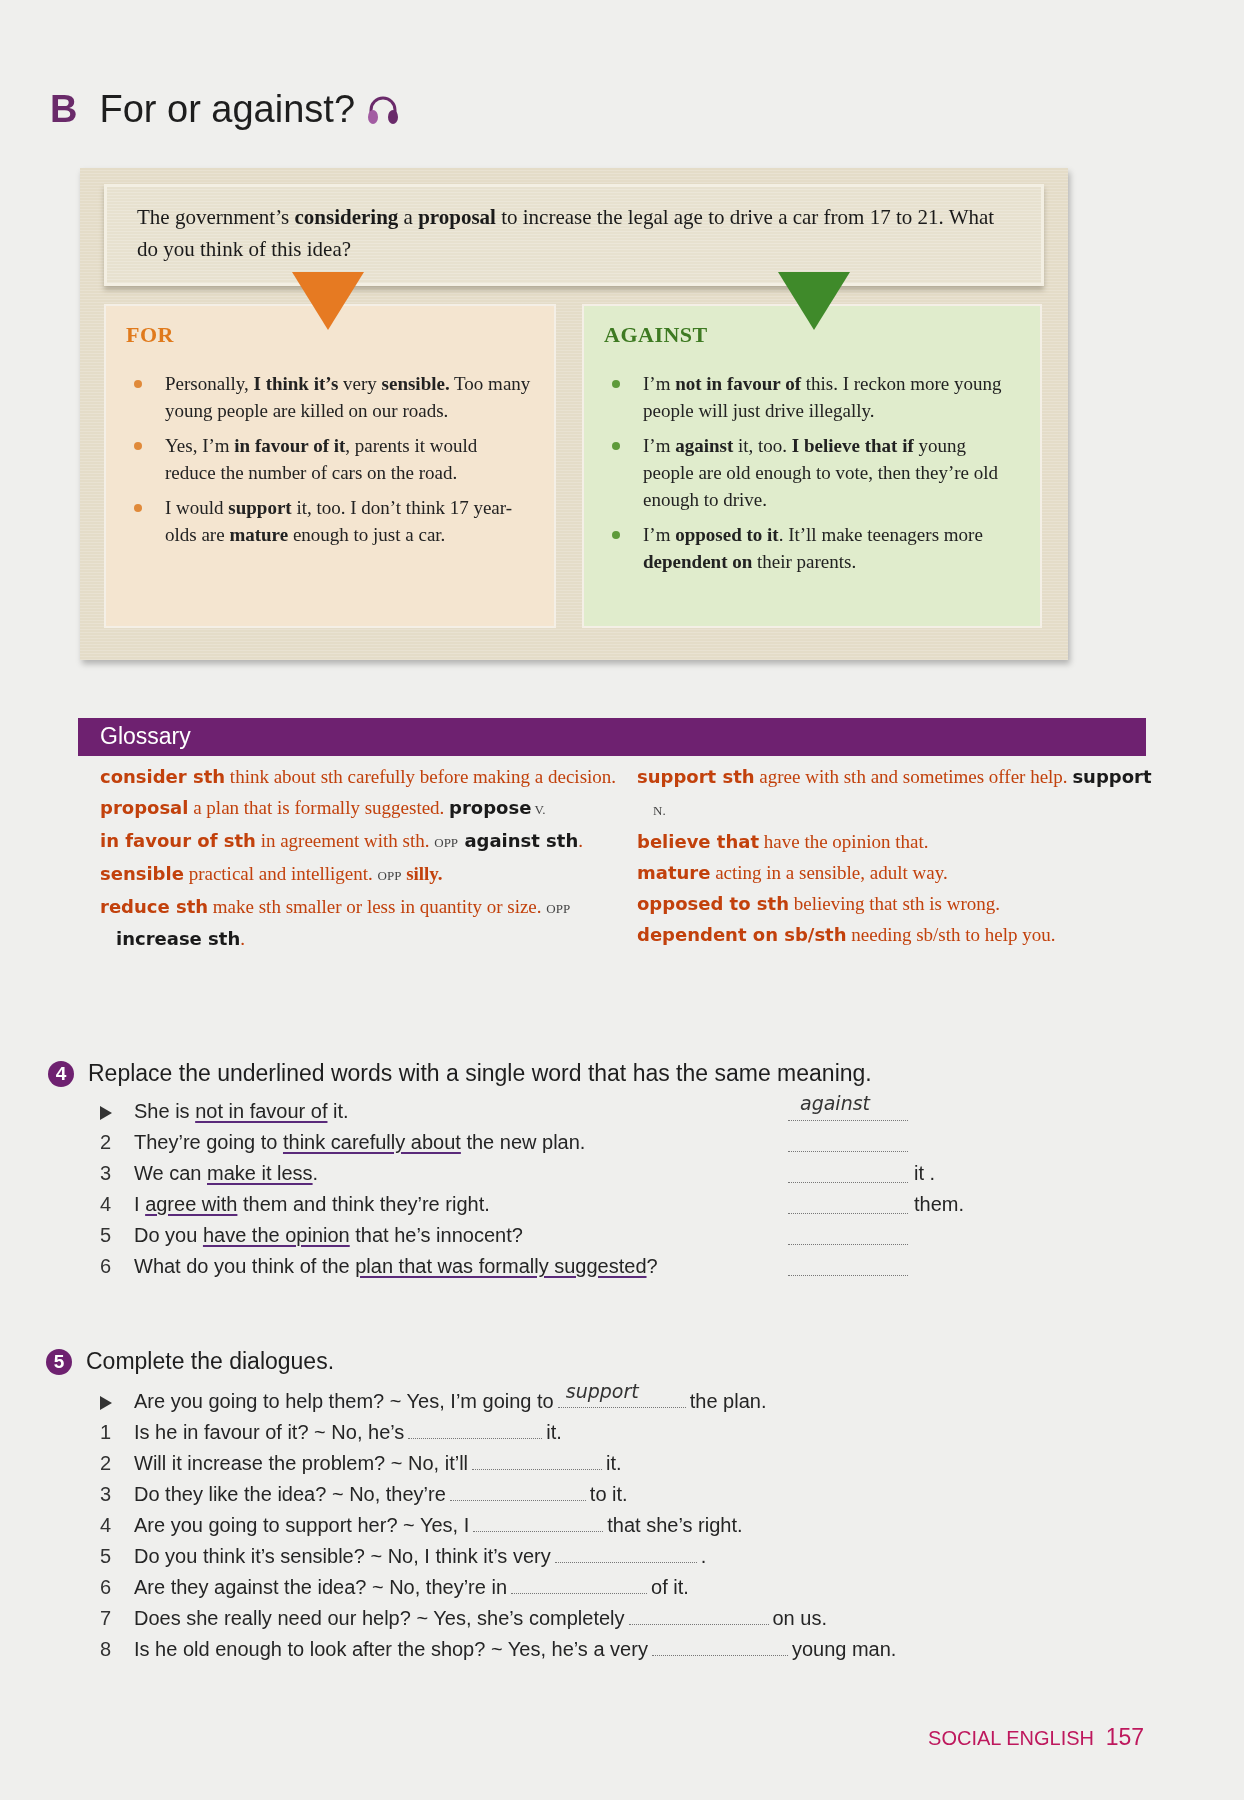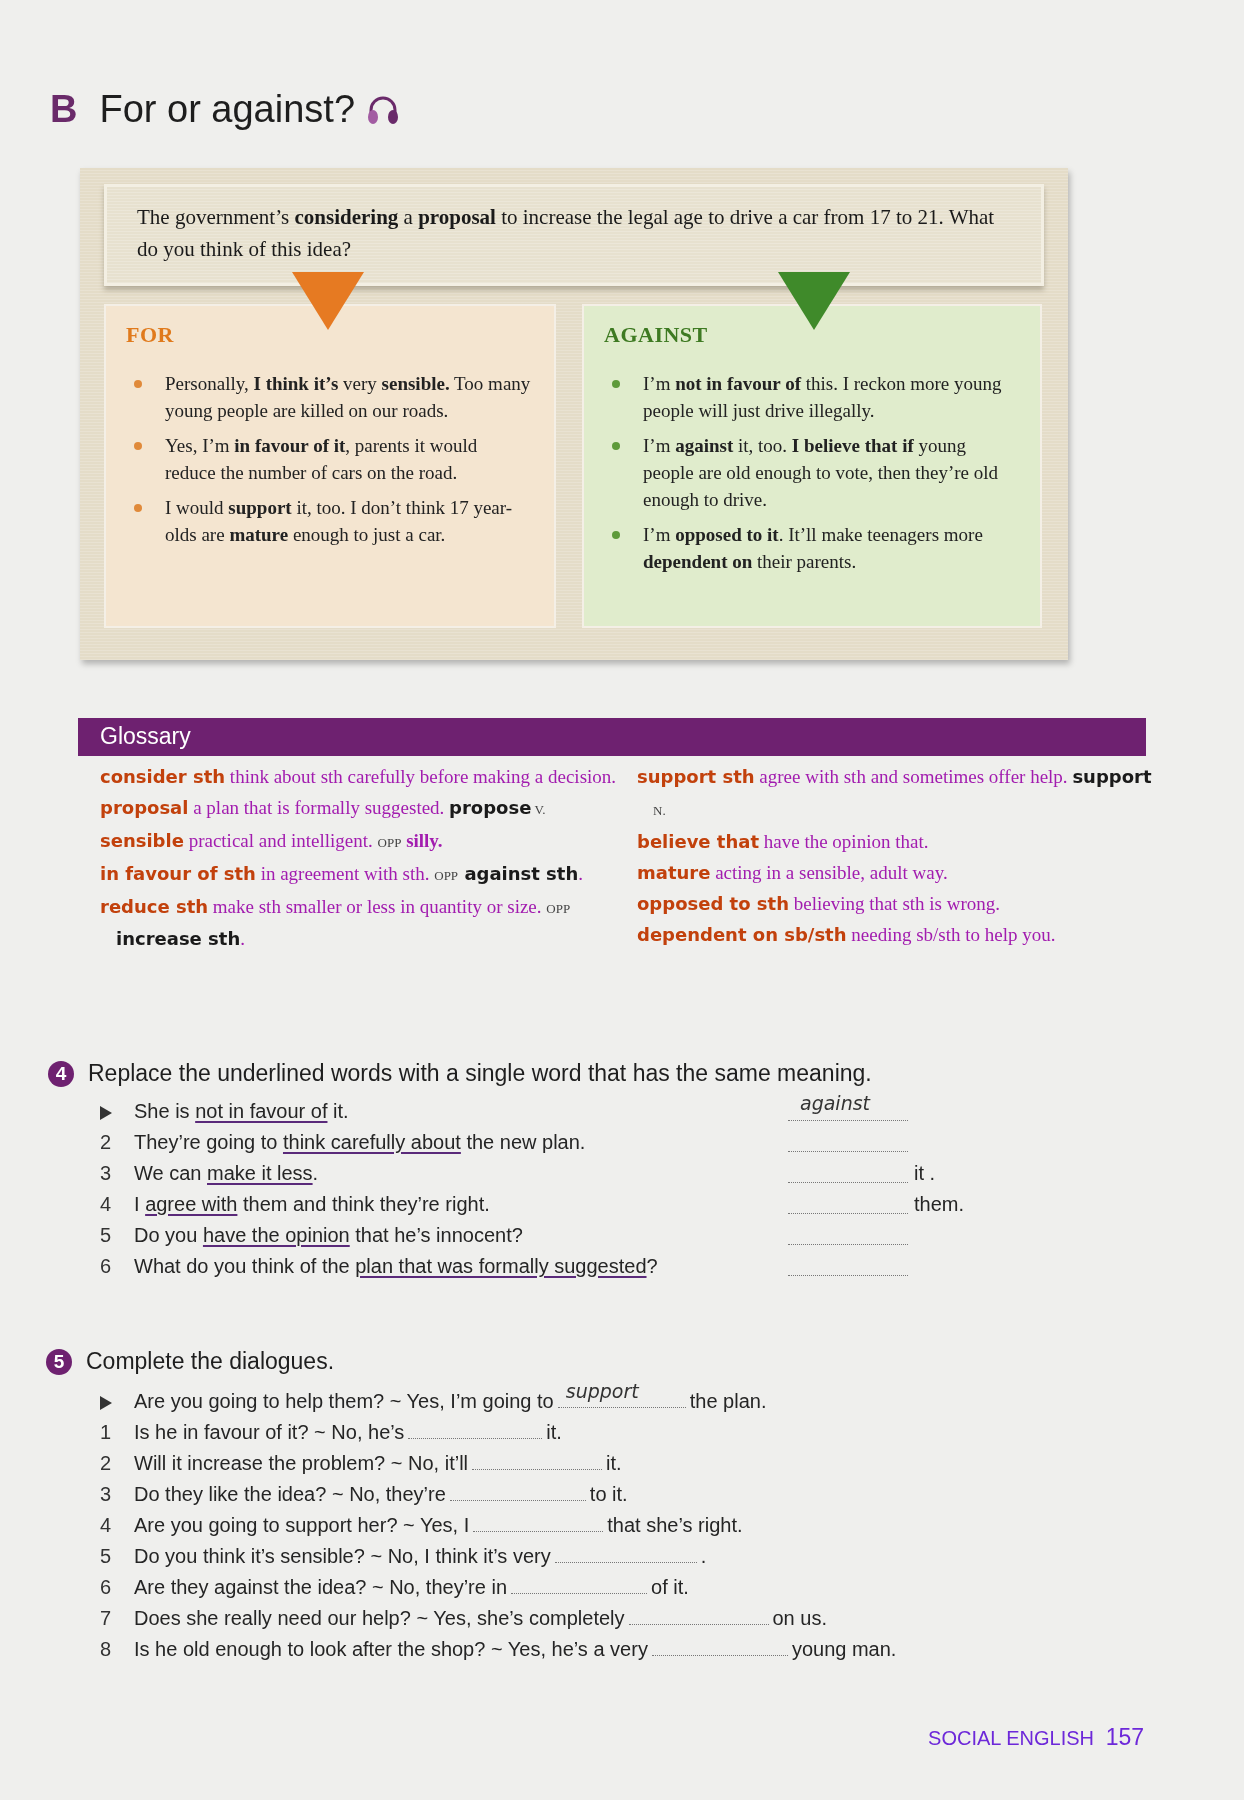--- a/index.html
+++ b/index.html
@@ -51,21 +51,21 @@
   .arrow-against { left: 698px; border-top-color: #3f8a2a; }
 
   
   .glossary-bar { position: absolute; left: 78px; top: 718px; width: 1068px; height: 38px; background: #6e2170; }
   .glossary-title { position: absolute; left: 22px; top: 5px; font-size: 23px; color: #fff; }
   .gloss-col { position: absolute; top: 762px; }
   .gloss-left { left: 100px; width: 520px; }
   .gloss-right { left: 637px; width: 520px; }
   .gloss-entry { font-size: 19px; line-height: 30px; text-indent: -16px; padding-left: 16px; margin: 0 0 1px 0; }
   .gloss-term { font-family: "DejaVu Sans", sans-serif; font-weight: bold; font-size: 18px; color: #c2410c; }
-  .gloss-def { font-family: "Liberation Serif", serif; color: #a21caf; }
+  .gloss-def { font-family: "Liberation Serif", serif; color: #c2410c; }
   .gloss-opp { font-family: "Liberation Serif", serif; font-size: 13px; text-transform: uppercase; color: #444; }
   .gloss-extra { font-family: "DejaVu Sans", sans-serif; font-weight: bold; font-size: 18px; color: #1a1a1a; }
 
   
   .ex-header { position: absolute; display: flex; align-items: center; }
   .ex-number { width: 26px; height: 26px; border-radius: 50%; background: #6e2170; color: #fff; font-weight: bold; font-size: 19px; display: flex; align-items: center; justify-content: center; margin-right: 14px; }
   .ex-instruction { font-size: 23px; color: #1e1e1e; }
   .ex4-header { left: 48px; top: 1060px; }
   .ex5-header { left: 46px; top: 1348px; }
 
@@ -75,21 +75,21 @@
   .ex-row { position: relative; height: 31px; font-size: 20px; line-height: 31px; color: #252525; white-space: nowrap; }
   .ex-marker { display: inline-block; width: 34px; color: #333; }
   .play-marker { display: inline-block; width: 0; height: 0; border-top: 7px solid transparent; border-bottom: 7px solid transparent; border-left: 12px solid #333; margin-right: 22px; vertical-align: middle; }
   .u { text-decoration: underline; text-decoration-color: #5a2a7a; text-underline-offset: 3px; }
   .answer-line { position: absolute; left: 688px; top: 0; width: 120px; height: 24px; border-bottom: 1px dotted #777; }
   .answer-suffix { position: absolute; left: 814px; top: 0; }
   .answer-hand { position: absolute; left: 12px; bottom: 1px; font-size: 19px; color: #333; }
   .blank { display: inline-block; height: 20px; border-bottom: 1px dotted #777; vertical-align: baseline; margin: 0 4px; position: relative; }
   .blank .answer-hand { left: 8px; bottom: 0; }
 
-  .footer { position: absolute; right: 100px; top: 1724px; font-size: 20px; color: #6d28d9; }
+  .footer { position: absolute; right: 100px; top: 1724px; font-size: 20px; color: #be185d; }
   .footer-num { font-size: 23px; margin-left: 6px; }
 </style>
 </head>
 <body>
 
 <div class="section-title">
   <span class="section-letter">B</span>
   <span>For or against?</span>
   <span class="headphone">
     <svg width="36" height="36" viewBox="0 0 36 36">
@@ -127,22 +127,22 @@
   <div class="arrow arrow-against"></div>
 </div>
 
 <div class="glossary-bar">
   <span class="glossary-title">Glossary</span>
 </div>
 
 <div class="gloss-col gloss-left">
   <p class="gloss-entry"><span class="gloss-term">consider sth</span><span class="gloss-def"> think about sth carefully before making a decision.</span></p>
   <p class="gloss-entry"><span class="gloss-term">proposal</span><span class="gloss-def"> a plan that is formally suggested. </span><span class="gloss-extra">propose</span><span class="gloss-opp"> v.</span></p>
+  <p class="gloss-entry"><span class="gloss-term">in favour of sth</span><span class="gloss-def"> in agreement with sth. </span><span class="gloss-opp">opp</span><span class="gloss-extra"> against sth</span><span class="gloss-def">.</span></p>
   <p class="gloss-entry"><span class="gloss-term">sensible</span><span class="gloss-def"> practical and intelligent. </span><span class="gloss-opp">opp</span><b class="gloss-def"> silly.</b></p>
-  <p class="gloss-entry"><span class="gloss-term">in favour of sth</span><span class="gloss-def"> in agreement with sth. </span><span class="gloss-opp">opp</span><span class="gloss-extra"> against sth</span><span class="gloss-def">.</span></p>
   <p class="gloss-entry"><span class="gloss-term">reduce sth</span><span class="gloss-def"> make sth smaller or less in quantity or size. </span><span class="gloss-opp">opp</span><span class="gloss-extra"> increase sth</span><span class="gloss-def">.</span></p>
 </div>
 
 <div class="gloss-col gloss-right">
   <p class="gloss-entry"><span class="gloss-term">support sth</span><span class="gloss-def"> agree with sth and sometimes offer help. </span><span class="gloss-extra">support</span><span class="gloss-opp"> n.</span></p>
   <p class="gloss-entry"><span class="gloss-term">believe that</span><span class="gloss-def"> have the opinion that.</span></p>
   <p class="gloss-entry"><span class="gloss-term">mature</span><span class="gloss-def"> acting in a sensible, adult way.</span></p>
   <p class="gloss-entry"><span class="gloss-term">opposed to sth</span><span class="gloss-def"> believing that sth is wrong.</span></p>
   <p class="gloss-entry"><span class="gloss-term">dependent on sb/sth</span><span class="gloss-def"> needing sb/sth to help you.</span></p>
 </div>

